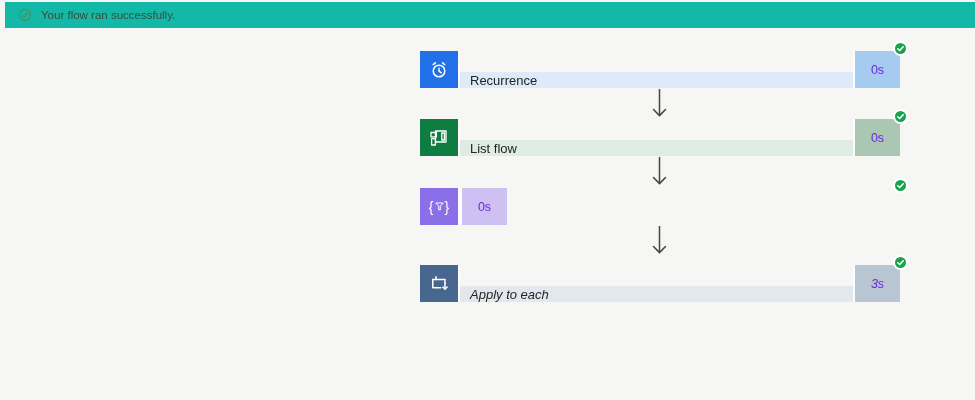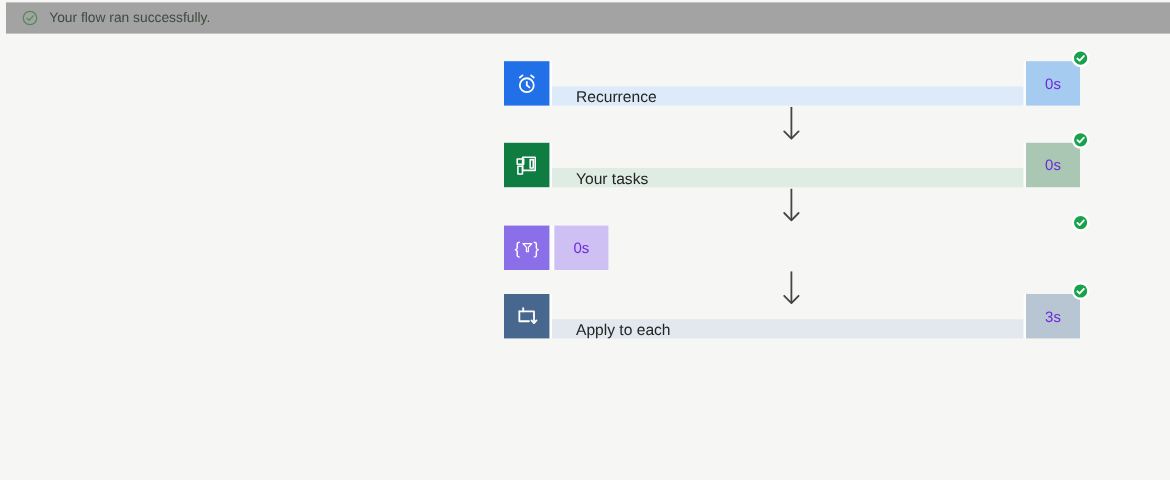--- a/index.html
+++ b/index.html
@@ -25,30 +25,30 @@
   .canvas { position:absolute; inset:0; }
 
   .step {
     position:absolute; left:420px; width:480px; height:37px;
     display:flex; align-items:stretch;
     cursor:pointer;
   }
   .step-1 { top:51px; }
   .step-2 { top:119px; }
   .step-3 { top:188px; }
-  .step-4 { top:245px; }
+  .step-4 { top:265px;font-style:italic; }
 
   .icon-sq {
     width:38px; flex:0 0 auto;
     display:flex; align-items:center; justify-content:center;
   }
   .v-sep { width:2px; flex:0 0 auto; background:rgba(255,255,255,0.75); }
   .body {
     flex:1; display:flex; align-items:center;
-    padding-left:20px; font-size:13px; color:#242424;margin-top:21px;
+    padding-left:10px; font-size:13px; color:#242424;margin-top:21px;
   }
   .chip {
     width:45px; flex:0 0 auto;
     display:flex; align-items:center; justify-content:center;
     font-size:12.5px; color:#6d28d9;
   }
 
   .badge {
     position:absolute; top:-10px; right:-8px;
     width:15px; height:15px; border-radius:50%;
@@ -63,21 +63,21 @@
   .arrow {
     position:absolute; left:651px; width:17px; height:29px;
   }
   .arrow-1 { top:89px; }
   .arrow-2 { top:157px; }
   .arrow-3 { top:226px; }
 </style>
 </head>
 <body>
 
-<div class="banner" style="background: #a3a3a3;">
+<div class="banner" style="background: #14b8a6;">
   <svg class="banner-icon" viewBox="0 0 16 16" fill="none">
     <circle cx="8" cy="8" r="6.4" stroke="#538A58" stroke-width="1.2"></circle>
     <path d="M5 8.3 L7.1 10.3 L11 5.9" stroke="#538A58" stroke-width="1.2" stroke-linecap="round" stroke-linejoin="round"></path>
   </svg>
   <span style="color:#3E4A40;">Your flow ran successfully.</span>
 </div>
 
 <div class="canvas">
 
   <div class="step step-1">
@@ -108,21 +108,21 @@
   <div class="step step-2">
     <div class="icon-sq" style="background: rgb(15, 124, 65);">
       <svg width="20" height="20" viewBox="0 0 20 20" fill="none" stroke="#fff" stroke-width="1.3" stroke-linejoin="round">
         <rect x="6.5" y="3" width="10.5" height="11"></rect>
         <rect x="12.8" y="5" width="2.6" height="7"></rect>
         <rect x="2" y="4.5" width="5.4" height="4.4"></rect>
         <rect x="2.6" y="10.6" width="3.8" height="6.4"></rect>
       </svg>
     </div>
     <div class="v-sep"></div>
-    <div class="body" style="background: rgb(223, 236, 228);">Your tasks</div>
+    <div class="body" style="background: rgb(223, 236, 228);">List flow</div>
     <div class="v-sep"></div>
     <div class="chip" style="background: rgb(169, 199, 178);">0s</div>
     <div class="badge" style="background: rgb(23, 162, 75);">
       <svg viewBox="0 0 10 10" fill="none">
         <path d="M2 5.3 L4.1 7.3 L8 3" stroke="#fff" stroke-width="1.7" stroke-linecap="round" stroke-linejoin="round"></path>
       </svg>
     </div>
   </div>
 
   <svg class="arrow arrow-2" viewBox="0 0 17 29">

